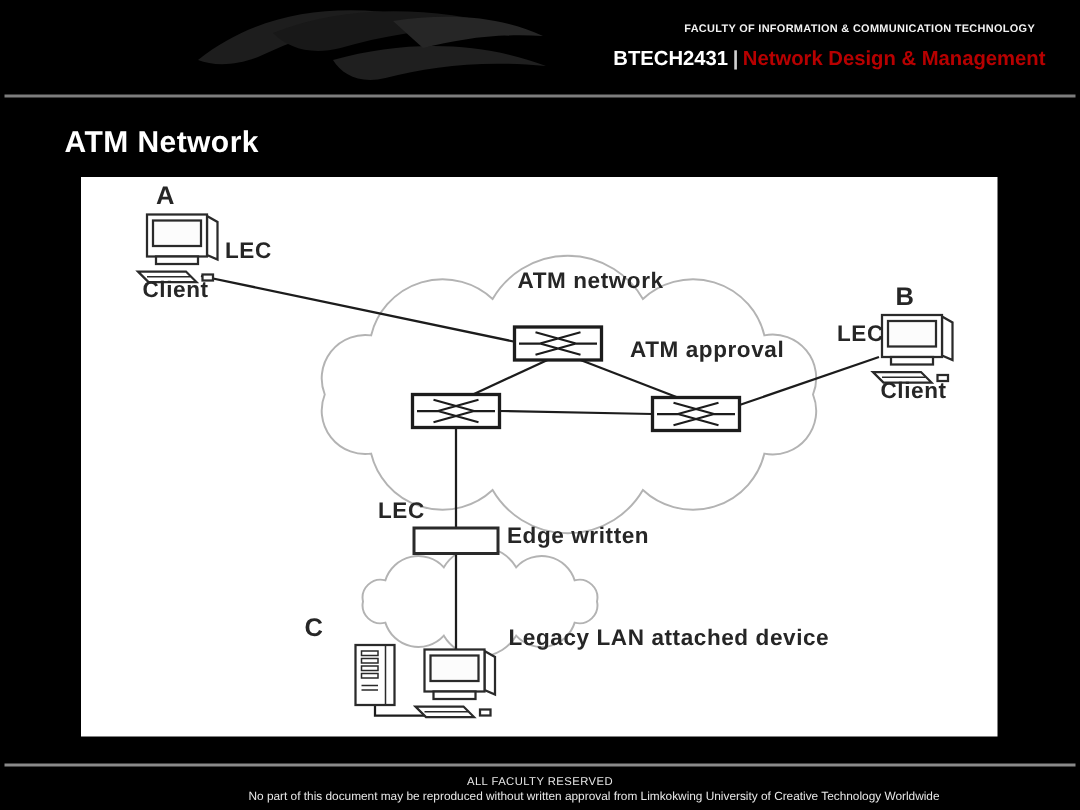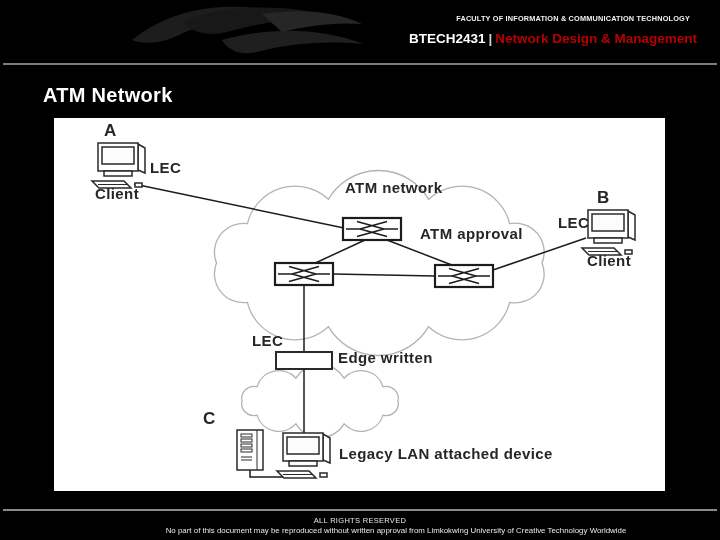--- a/index.html
+++ b/index.html
@@ -129,20 +129,20 @@
     <div class="lbl" style="left:96px;top:41px;">LEC</div>
     <div class="lbl" style="left:41px;top:67px;">Client</div>
     <div class="lbl" style="left:291px;top:61px;">ATM network</div>
     <div class="lbl" style="left:366px;top:107px;">ATM approval</div>
     <div class="lbl node-letter" style="left:543px;top:70px;">B</div>
     <div class="lbl" style="left:504px;top:96px;">LEC</div>
     <div class="lbl" style="left:533px;top:134px;">Client</div>
     <div class="lbl" style="left:198px;top:214px;">LEC</div>
     <div class="lbl" style="left:284px;top:231px;">Edge written</div>
     <div class="lbl node-letter" style="left:149px;top:291px;">C</div>
-    <div class="lbl" style="left:285px;top:327px;">Legacy LAN attached device</div>
+    <div class="lbl" style="left:285px;top:299px;">Legacy LAN attached device</div>
   </div>
 
   <div class="hline bottom-line"></div>
-  <div class="f1">ALL RIGHTS RESERVED</div>
+  <div class="f1">ALL FACULTY RESERVED</div>
   <div class="f2">No part of this document may be reproduced without written approval from Limkokwing University of Creative Technology Worldwide</div>
 
 </div>
 
 </body></html>

